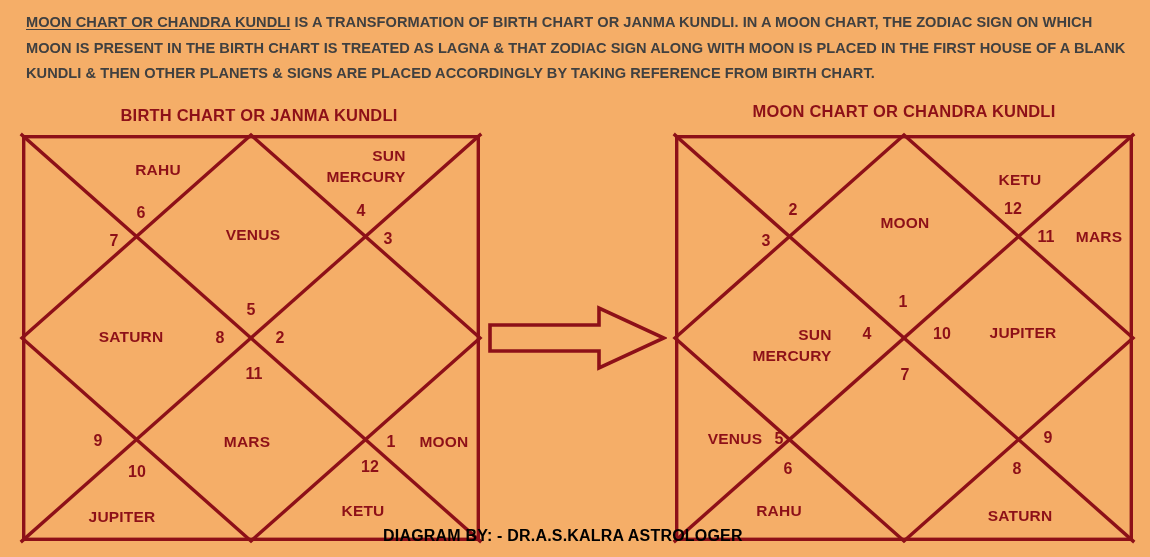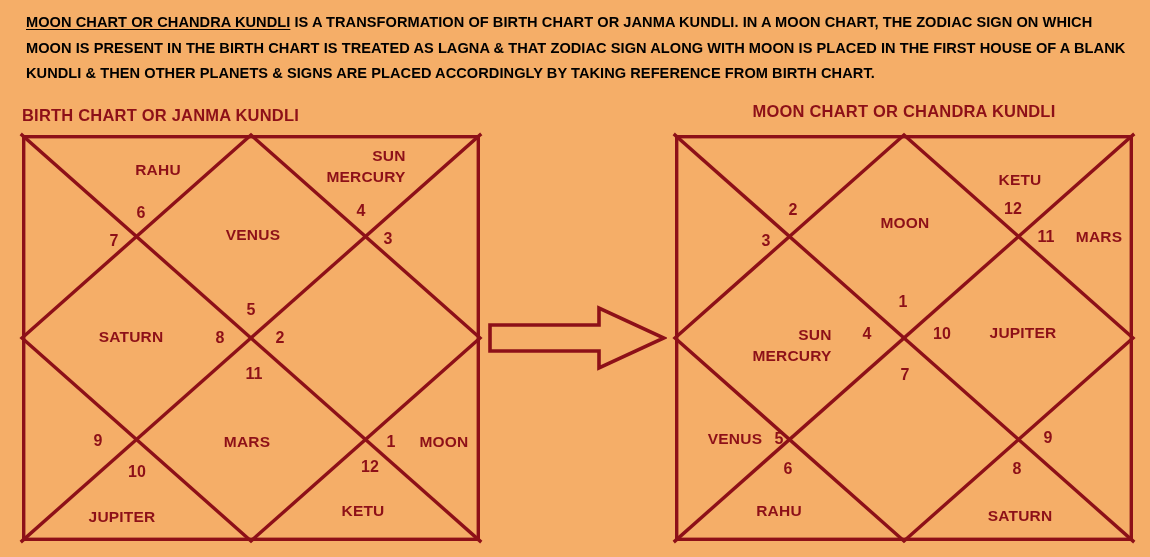--- a/index.html
+++ b/index.html
@@ -20,41 +20,41 @@
     width: 1150px;
     height: 557px;
   }
 
   
   .intro {
     position: absolute;
     left: 26px;
     top: 10px;
     width: 1106px;
-    color: #000000;
+    color: #404040;
     font-size: 14.6px;
     font-weight: bold;
     line-height: 25.5px;
     letter-spacing: 0.05px;
   }
   .intro .lead {
     text-decoration: underline;
     text-underline-offset: 2px;
   }
 
   
   .chart-title {
     position: absolute;
     color: #8d1018;
     font-size: 16.5px;
     font-weight: bold;
     letter-spacing: 0.2px;
     white-space: nowrap;
   }
-  #title-birth { left: 22px; top: 106px; width: 460px; text-align: left; }
+  #title-birth { left: 29px; top: 106px; width: 460px; text-align: center; }
   #title-moon  { left: 675px; top: 102px; width: 458px; text-align: center; }
 
   
   .kundli {
     position: absolute;
   }
   #kundli-birth { left: 22px;  top: 135px; width: 458px; height: 406px; }
   #kundli-moon  { left: 675px; top: 135px; width: 458px; height: 406px; }
   .kundli svg { display: block; width: 100%; height: 100%; overflow: visible; }
 
@@ -170,14 +170,15 @@
     <div class="lbl num" style="left:104px; top:304px;">5</div>
     <div class="lbl num" style="left:113px; top:334px;">6</div>
     <div class="lbl num" style="left:230px; top:240px;">7</div>
     <div class="lbl num" style="left:342px; top:334px;">8</div>
     <div class="lbl num" style="left:373px; top:303px;">9</div>
     <div class="lbl num" style="left:267px; top:199px;">10</div>
     <div class="lbl num" style="left:371px; top:102px;">11</div>
     <div class="lbl num" style="left:338px; top:74px;">12</div>
   </div>
 
+  <div id="credit">DIAGRAM BY: - DR.A.S.KALRA ASTROLOGER</div>
 
 </div>
 
 </body></html>

